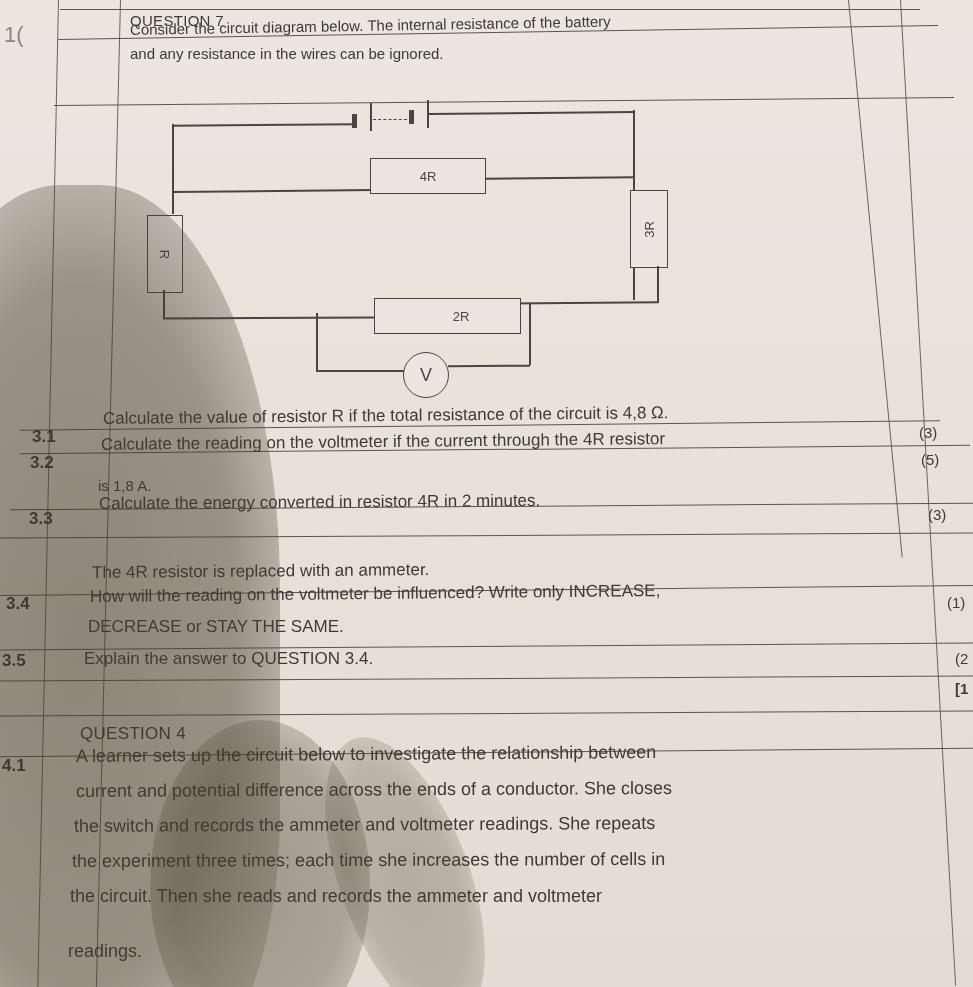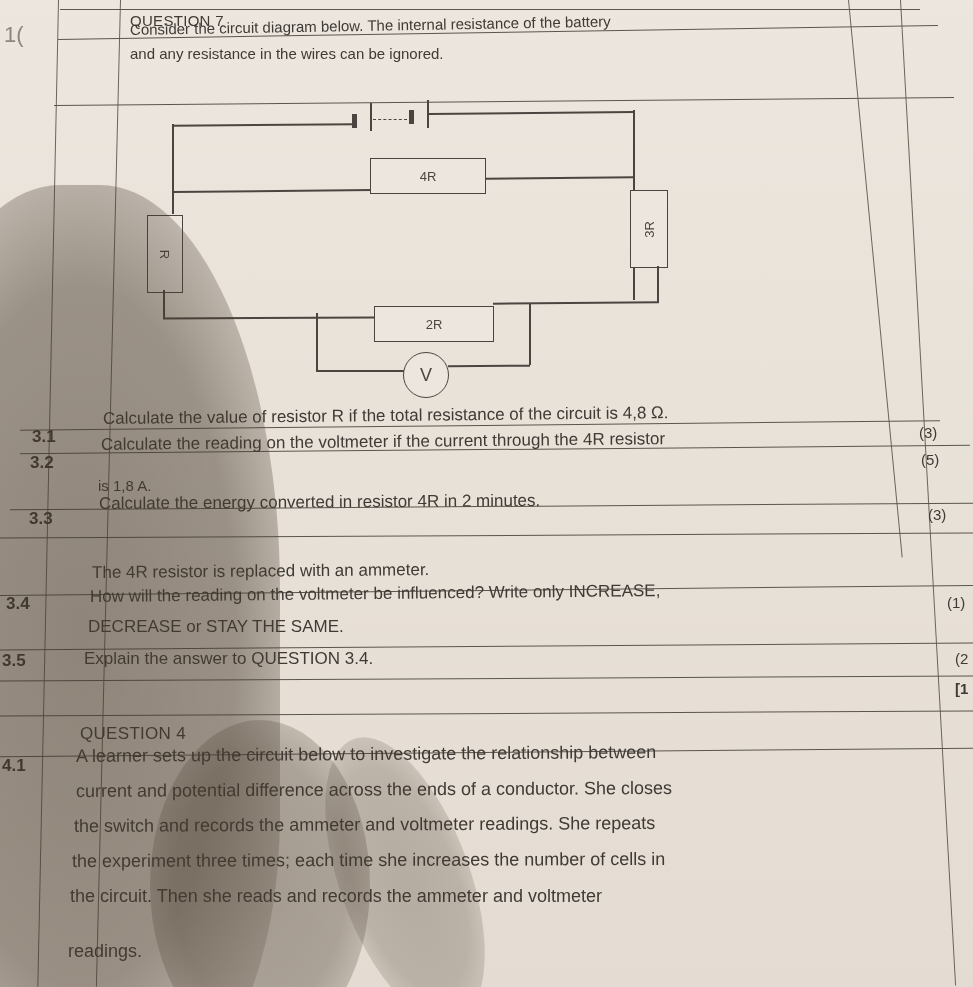--- a/index.html
+++ b/index.html
@@ -102,21 +102,21 @@
 
     <div class="res" style="left:630px;top:190px;width:36px;height:76px;">
       <span style="display:inline-block;transform:rotate(-90deg);">3R</span>
     </div>
 
     <div class="wire" style="left:163px;top:290px;width:1.5px;height:28px;"></div>
     <div class="wire" style="left:163px;top:317px;width:212px;height:1.5px;transform:rotate(-0.3deg);"></div>
     <div class="wire" style="left:493px;top:302px;width:166px;height:1.5px;transform:rotate(-0.5deg);"></div>
     <div class="wire" style="left:657px;top:266px;width:1.5px;height:36px;"></div>
 
-    <div class="res" style="left:374px;top:306px;width:118px;height:34px;">
+    <div class="res" style="left:374px;top:298px;width:118px;height:34px;padding-left:27px;">
       <span>2R</span>
     </div>
 
     <div class="wire" style="left:316px;top:313px;width:1.5px;height:58px;"></div>
     <div class="wire" style="left:316px;top:370px;width:88px;height:1.5px;"></div>
     <div class="wire" style="left:448px;top:365px;width:82px;height:1.5px;transform:rotate(-0.5deg);"></div>
     <div class="wire" style="left:529px;top:303px;width:1.5px;height:62px;"></div>
     <div class="meter" style="left:403px;top:352px;">
       <span>V</span>
     </div>

